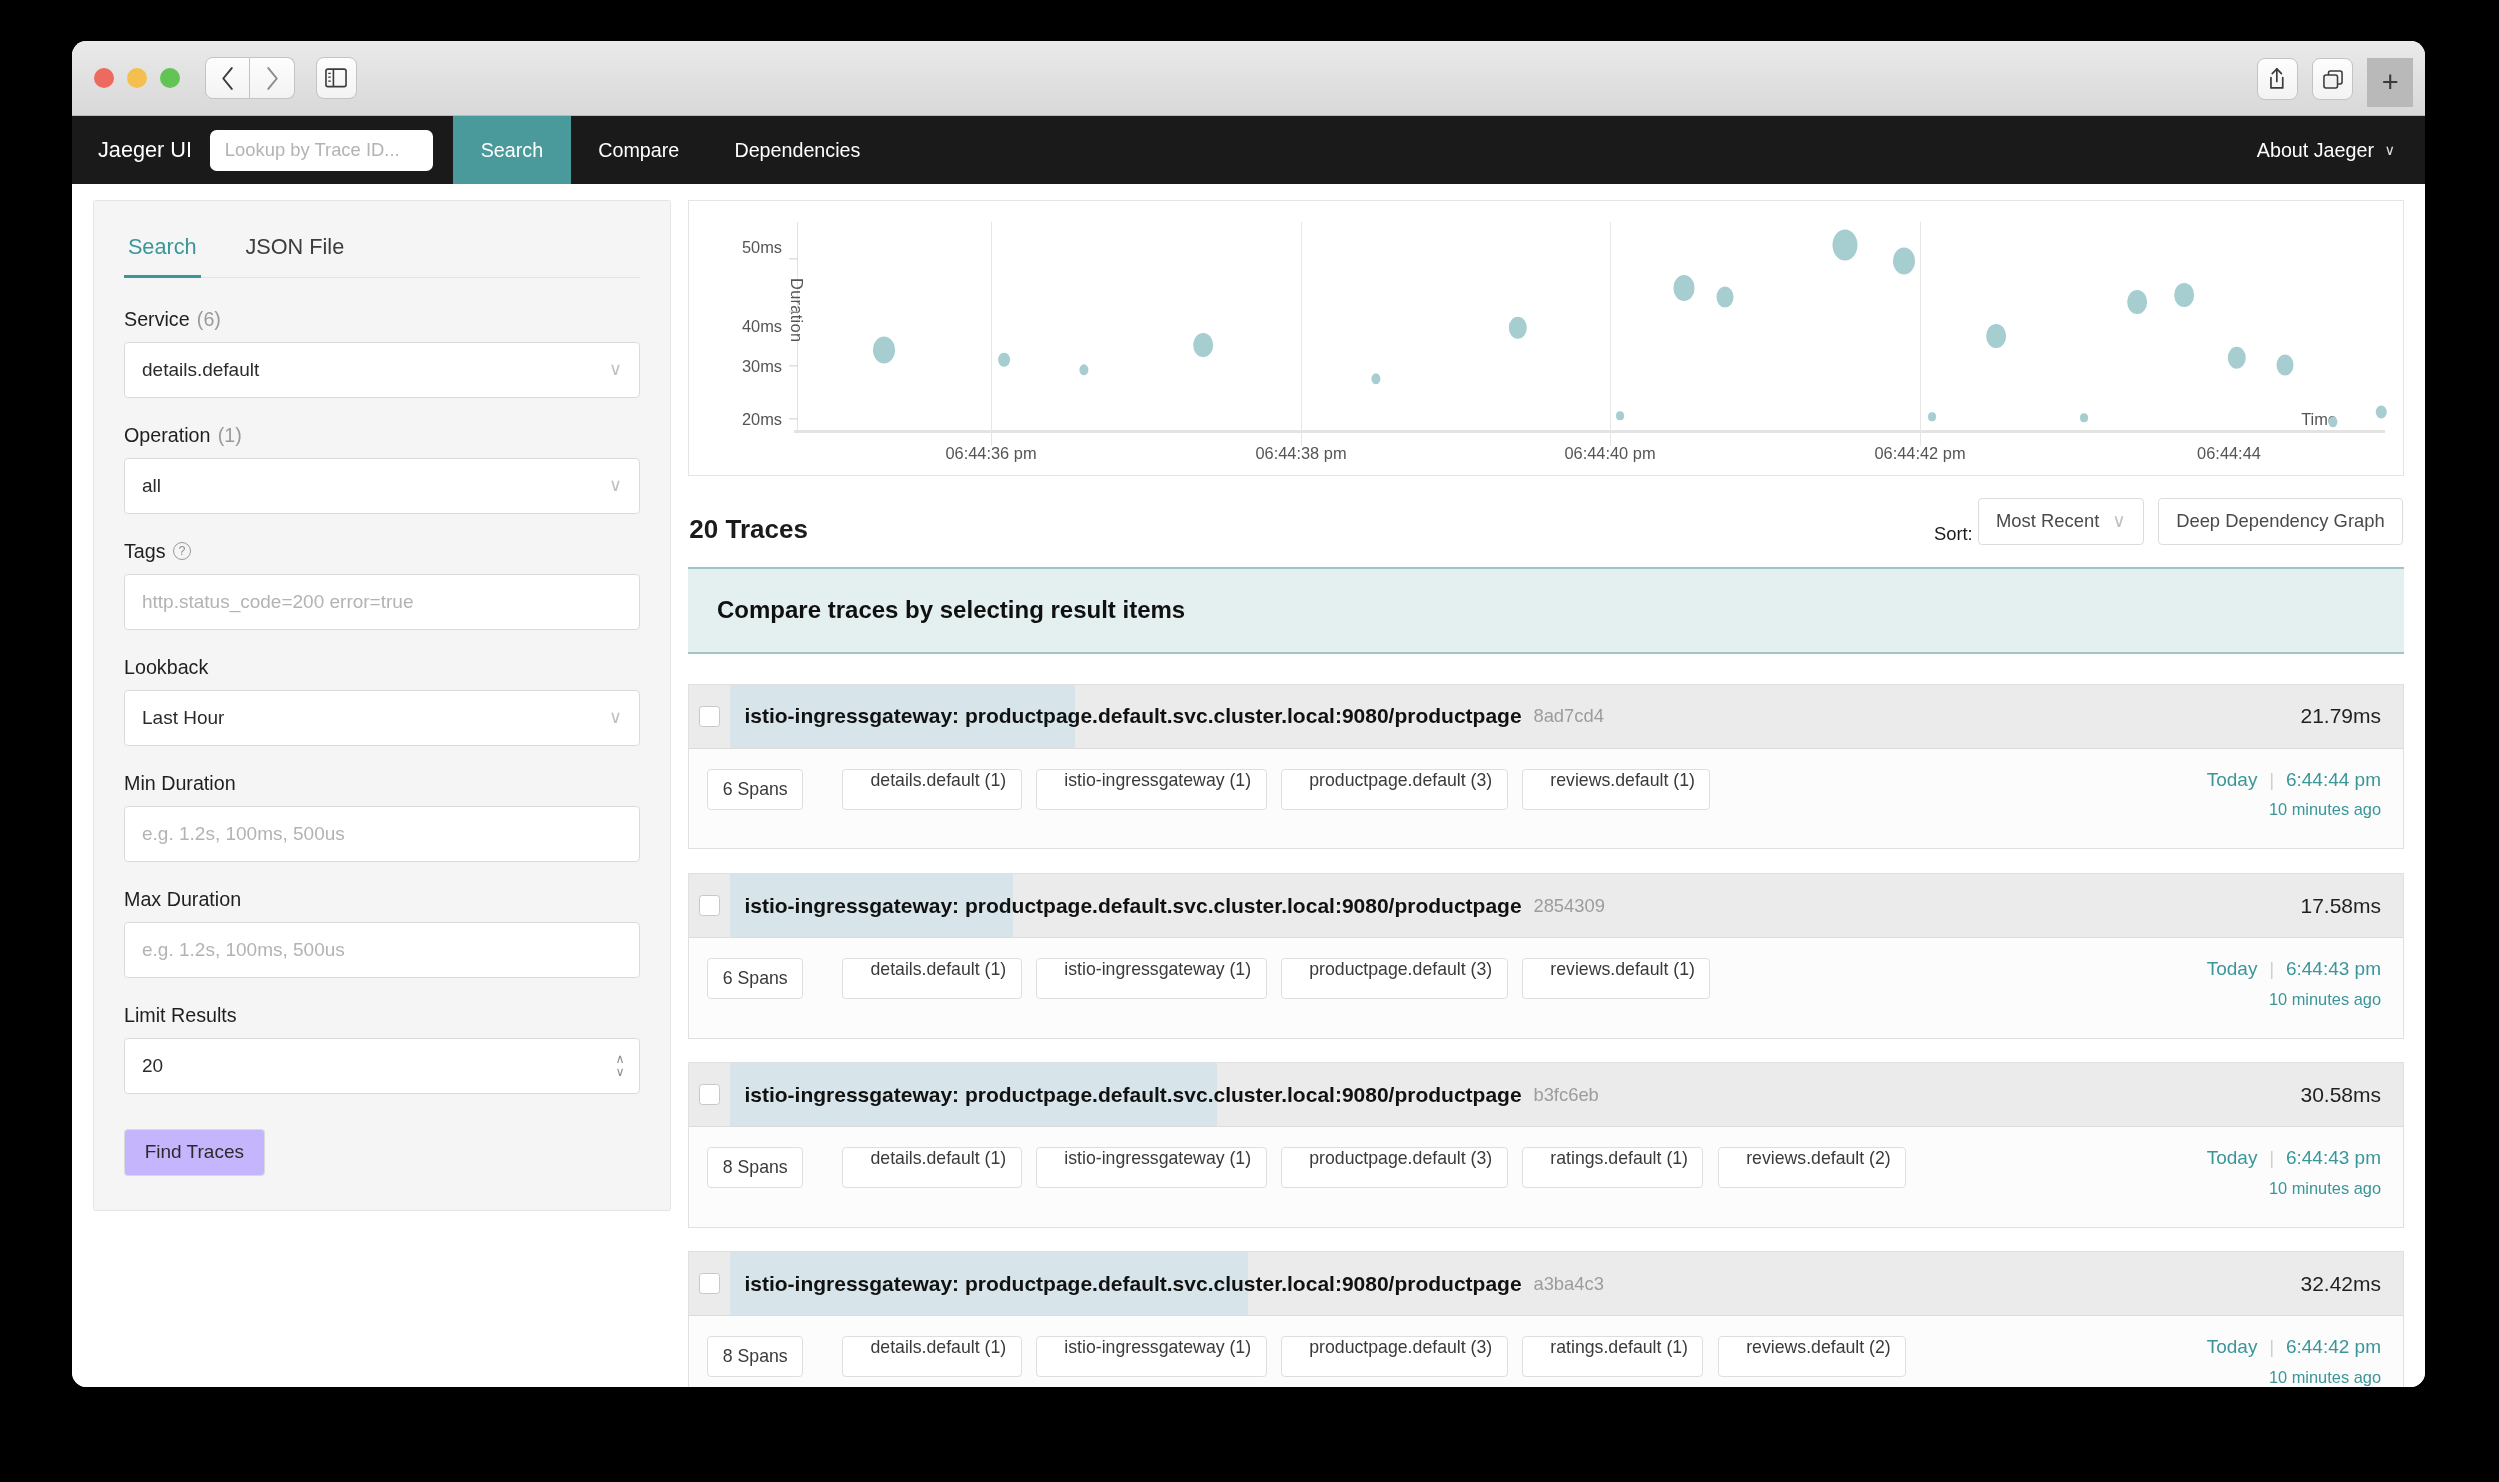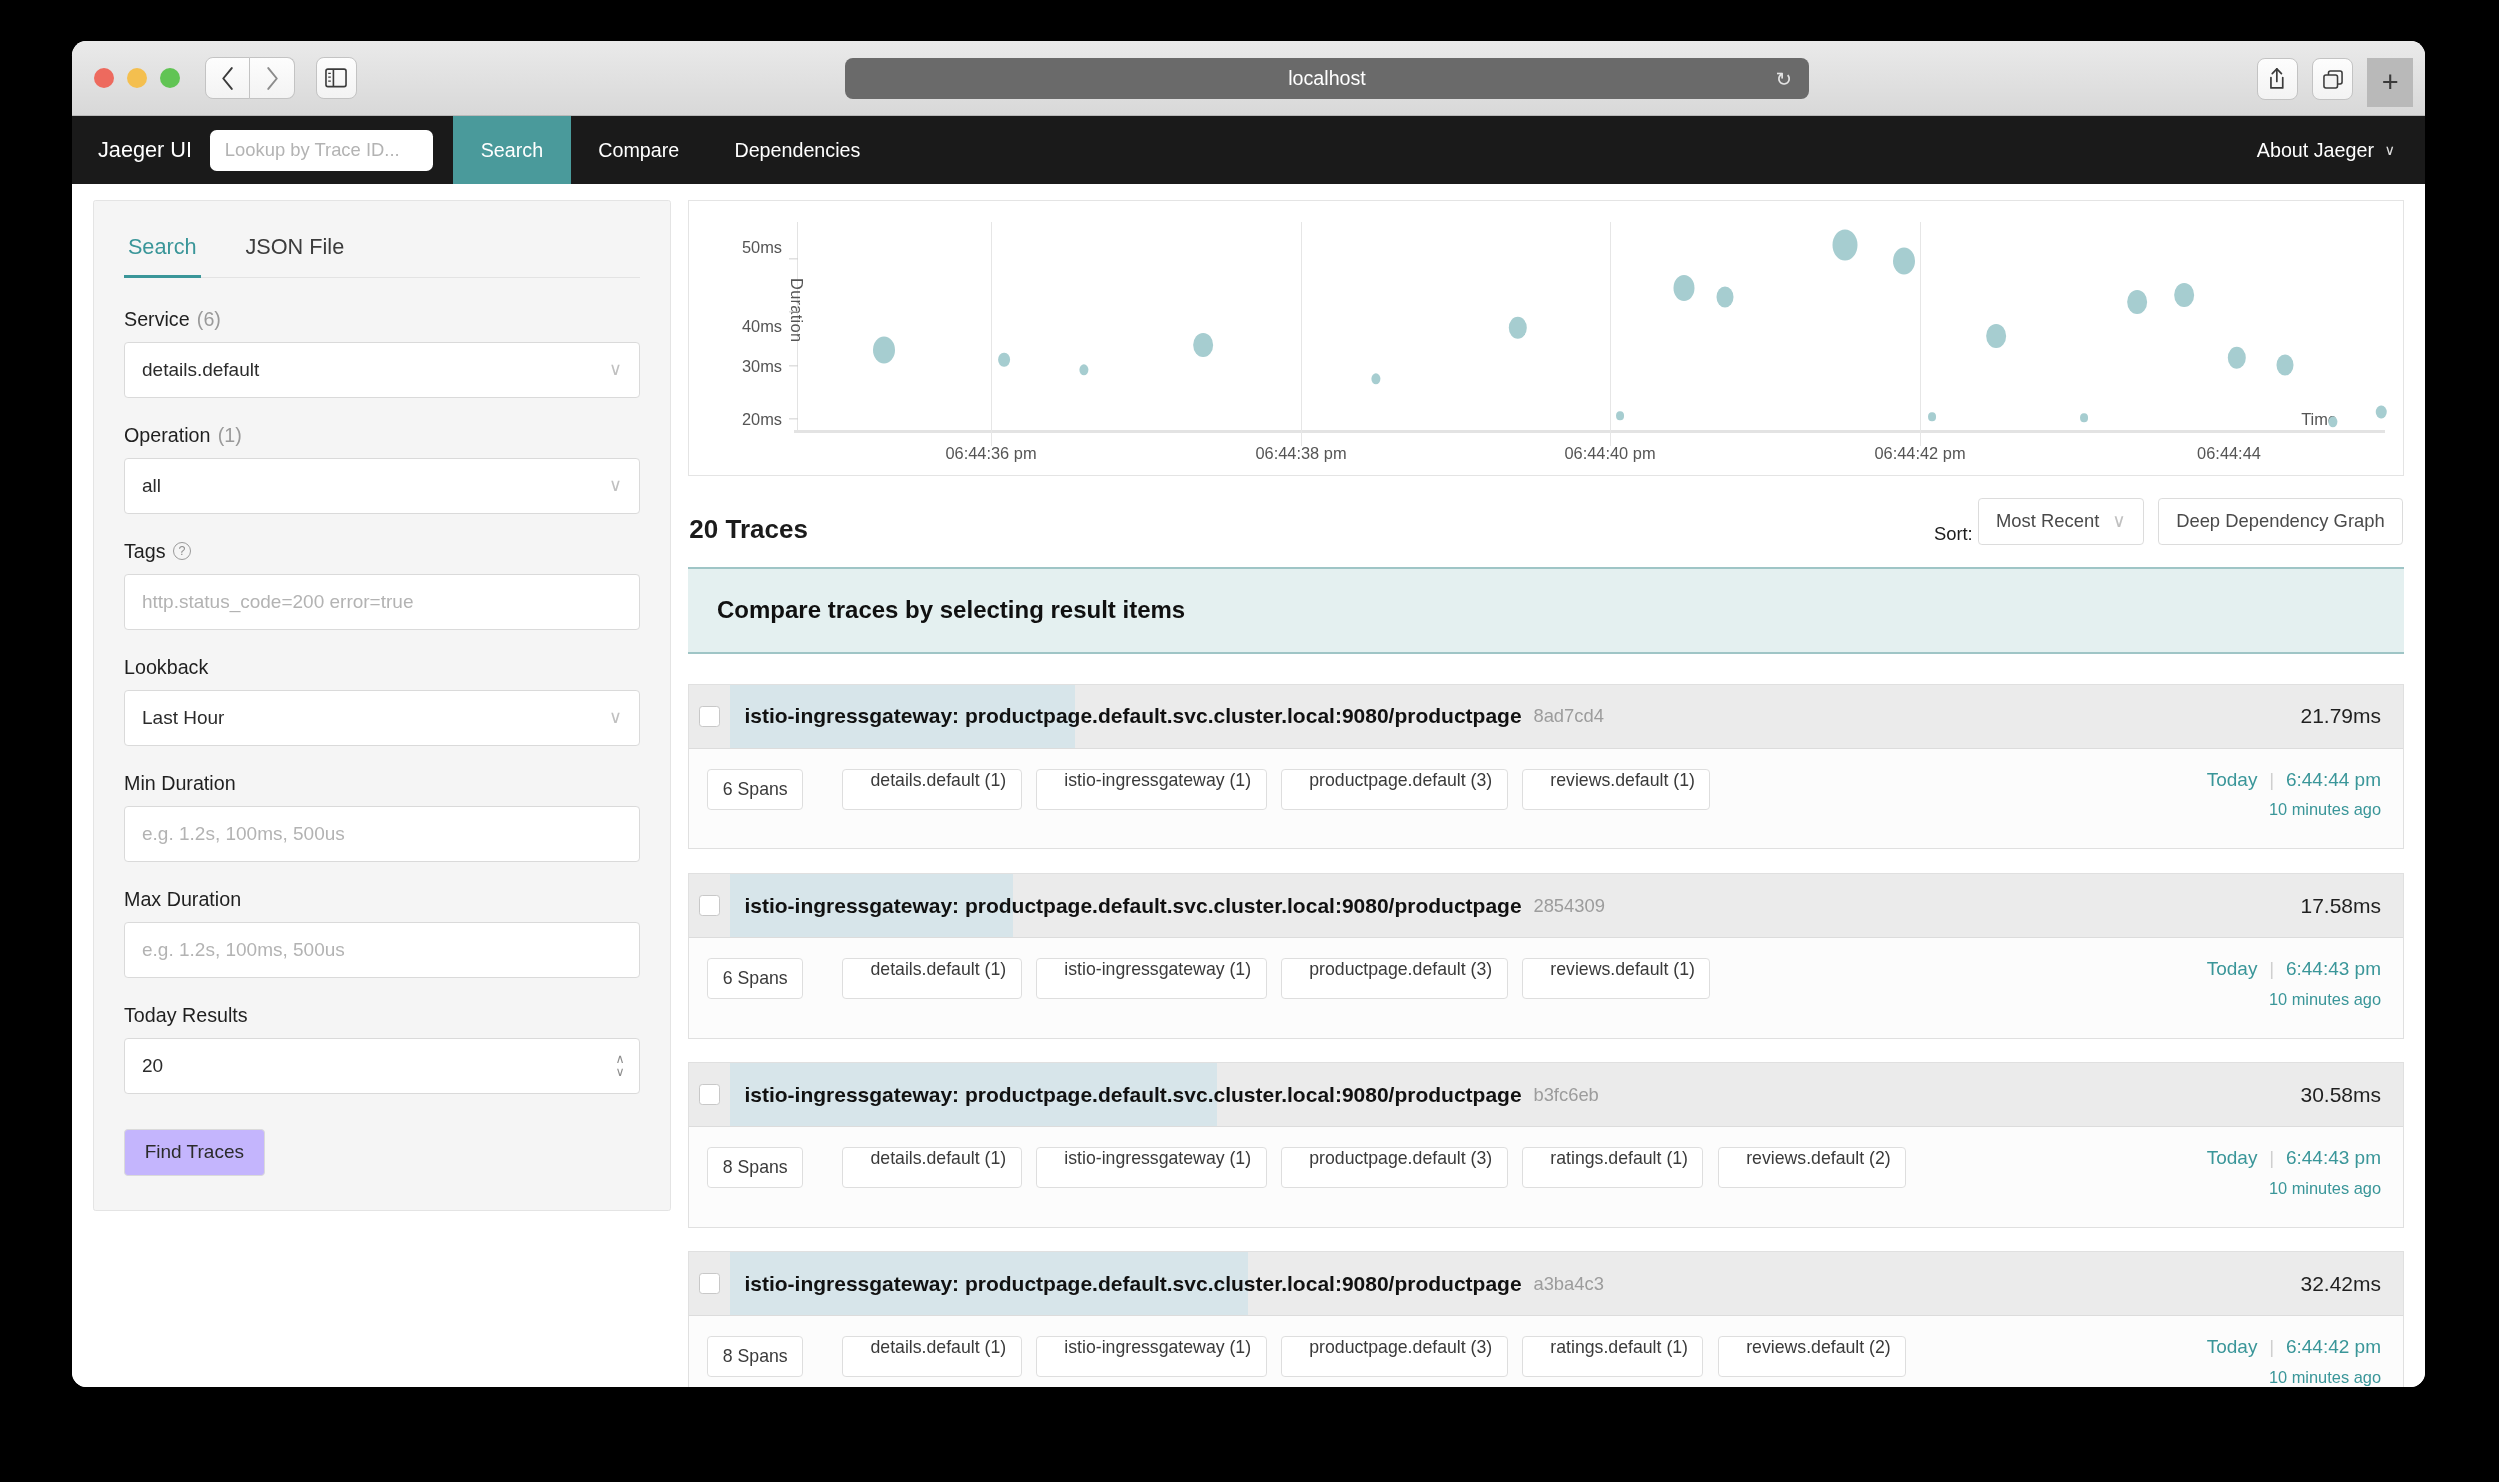--- a/index.html
+++ b/index.html
@@ -381,24 +381,20 @@
     <div class="chrome-btn sidebar-toggle">
       <svg width="22" height="19.7" viewBox="0 0 34 30">
         <rect x="1.5" y="1.5" width="31" height="27" rx="3" stroke="#3b3b3b" stroke-width="2.5" fill="none"></rect>
         <line x1="13" y1="1.5" x2="13" y2="28.5" stroke="#3b3b3b" stroke-width="2.5"></line>
         <line x1="5" y1="8" x2="9" y2="8" stroke="#3b3b3b" stroke-width="2"></line>
         <line x1="5" y1="14" x2="9" y2="14" stroke="#3b3b3b" stroke-width="2"></line>
         <line x1="5" y1="20" x2="9" y2="20" stroke="#3b3b3b" stroke-width="2"></line>
       </svg>
     </div>
 
-    <div class="urlbar">
-      <span>localhost</span>
-      <span class="reload">↻</span>
-    </div>
 
     <div class="right-chrome">
       <div class="chrome-btn">
         <svg width="19.7" height="23.6" viewBox="0 0 30 36">
           <path d="M15 3 L15 22" stroke="#3b3b3b" stroke-width="2.6" fill="none" stroke-linecap="round"></path>
           <path d="M8 10 L15 3 L22 10" stroke="#3b3b3b" stroke-width="2.6" fill="none" stroke-linecap="round" stroke-linejoin="round"></path>
           <path d="M6 16 L6 32 L24 32 L24 16" stroke="#3b3b3b" stroke-width="2.6" fill="none" stroke-linecap="round" stroke-linejoin="round"></path>
         </svg>
       </div>
       <div class="chrome-btn">
@@ -503,21 +499,21 @@
         <div class="field-label">
           <span>Max Duration</span>
         </div>
         <div class="control placeholder">
           <span class="val">e.g. 1.2s, 100ms, 500us</span>
         </div>
       </div>
 
       <div class="field">
         <div class="field-label">
-          <span>Today Results</span>
+          <span>Limit Results</span>
         </div>
         <div class="control">
           <span class="val">20</span>
           <span class="stepper">
             <span>∧</span>
             <span>∨</span>
           </span>
         </div>
       </div>
 

